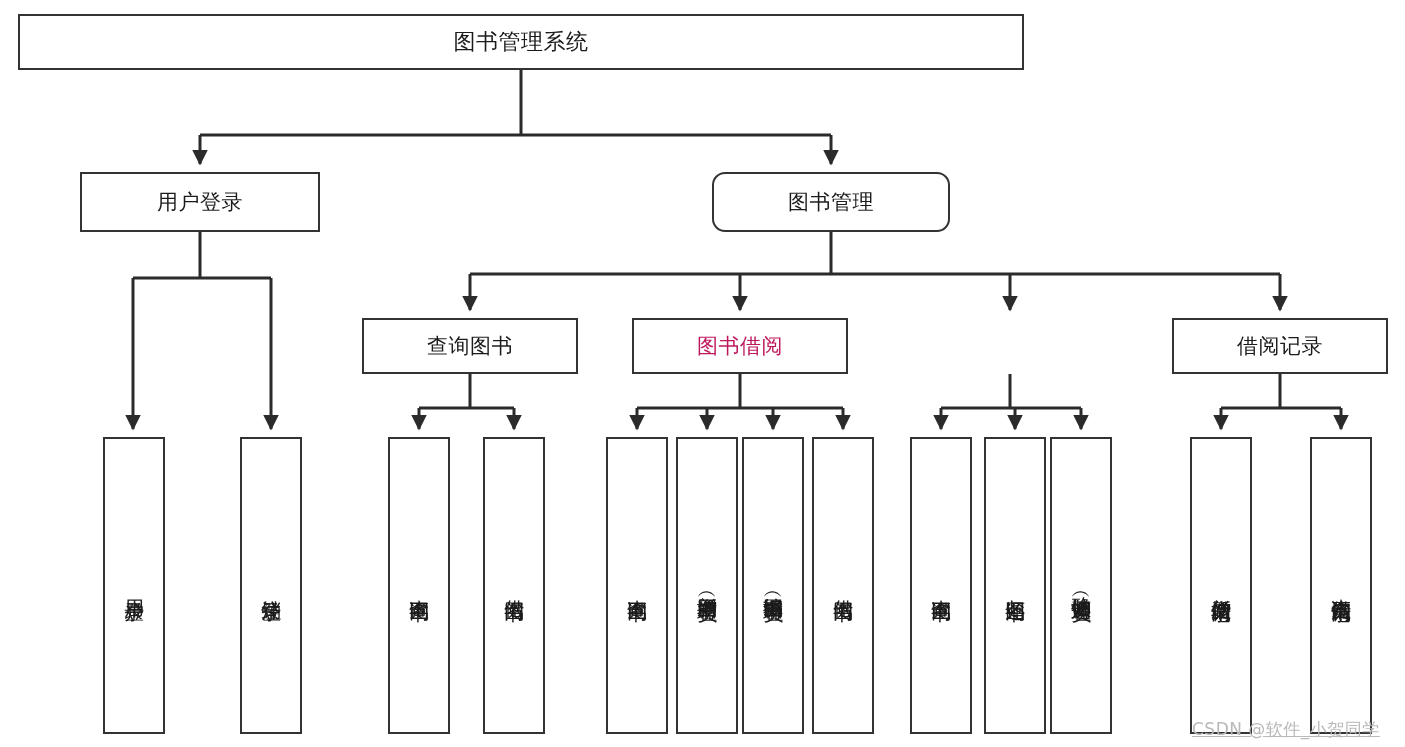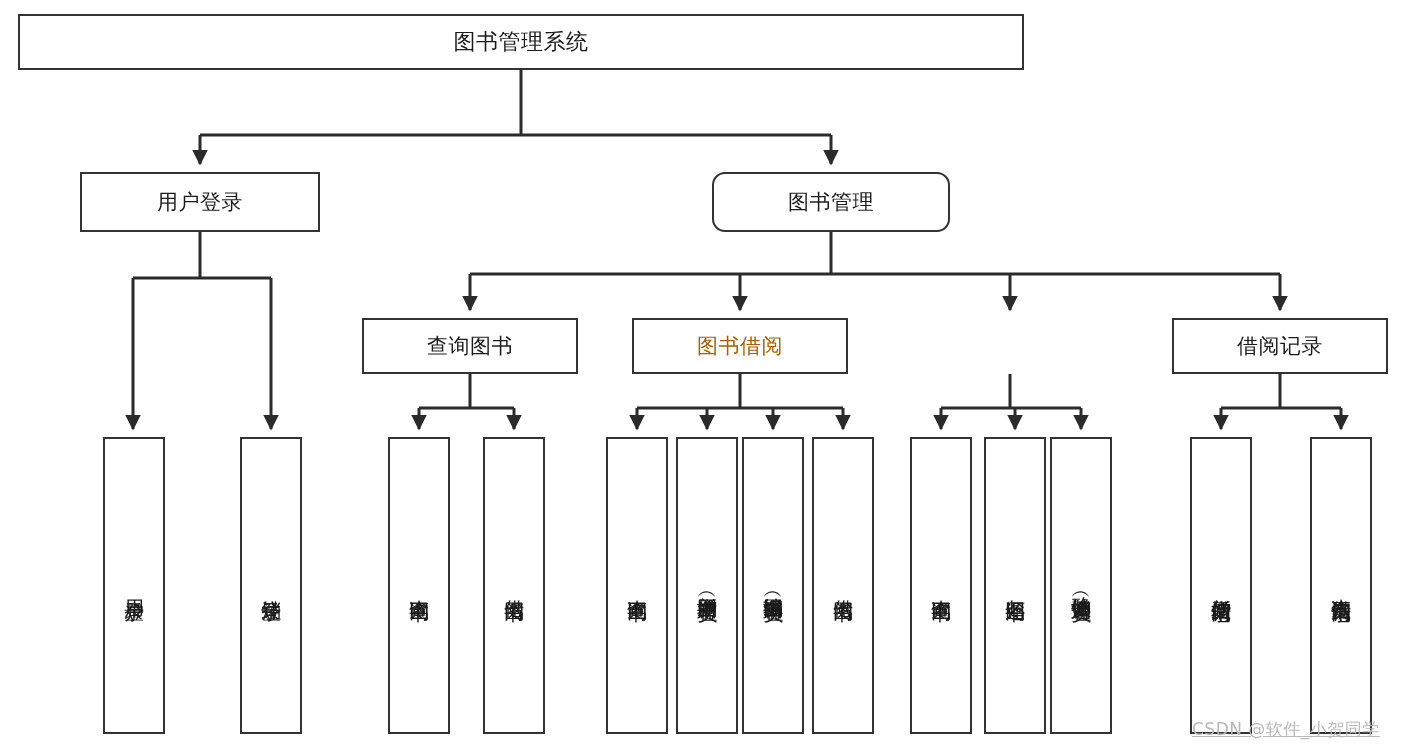--- a/index.html
+++ b/index.html
@@ -135,21 +135,21 @@
   <div class="node horiz" style="left: 80px; top: 172px; width: 240px; height: 60px; border-color: rgb(51, 51, 51); background: rgb(255, 255, 255); color: rgb(27, 27, 27);">
     <span class="label">用户登录</span>
   </div>
   <div class="node horiz" style="left: 712px; top: 172px; width: 238px; height: 60px; border-color: rgb(51, 51, 51); background: rgb(255, 255, 255); color: rgb(27, 27, 27); border-radius: 13px;">
     <span class="label">图书管理</span>
   </div>
 
   <div class="node horiz" style="left: 362px; top: 318px; width: 216px; height: 56px; border-color: rgb(51, 51, 51); background: rgb(255, 255, 255); color: rgb(27, 27, 27);">
     <span class="label">查询图书</span>
   </div>
-  <div class="node horiz" style="left: 632px; top: 318px; width: 216px; height: 56px; border-color: rgb(51, 51, 51); background: rgb(255, 255, 255); color: #a16207;">
+  <div class="node horiz" style="left: 632px; top: 318px; width: 216px; height: 56px; border-color: rgb(51, 51, 51); background: rgb(255, 255, 255); color: #be185d;">
     <span class="label">图书借阅</span>
   </div>
   <div class="node horiz" style="left: 1172px; top: 318px; width: 216px; height: 56px; border-color: rgb(51, 51, 51); background: rgb(255, 255, 255); color: rgb(27, 27, 27);">
     <span class="label">借阅记录</span>
   </div>
 
   <div class="node vert" style="left: 103px; top: 437px; width: 62px; height: 297px; border-color: rgb(51, 51, 51); background: rgb(255, 255, 255); color: rgb(27, 27, 27);">
     <span class="label">用户登录</span>
   </div>
   <div class="node vert" style="left: 240px; top: 437px; width: 62px; height: 297px; border-color: rgb(51, 51, 51); background: rgb(255, 255, 255); color: rgb(27, 27, 27);">

